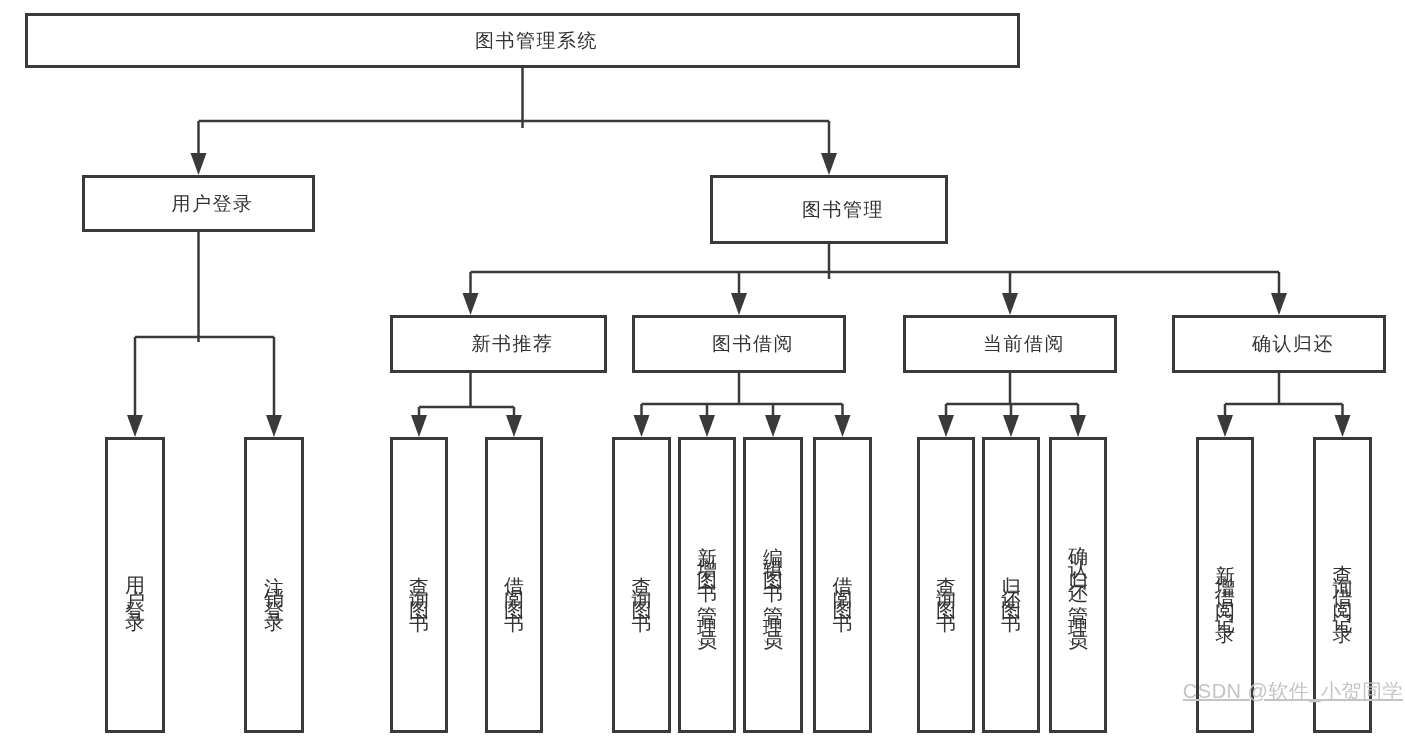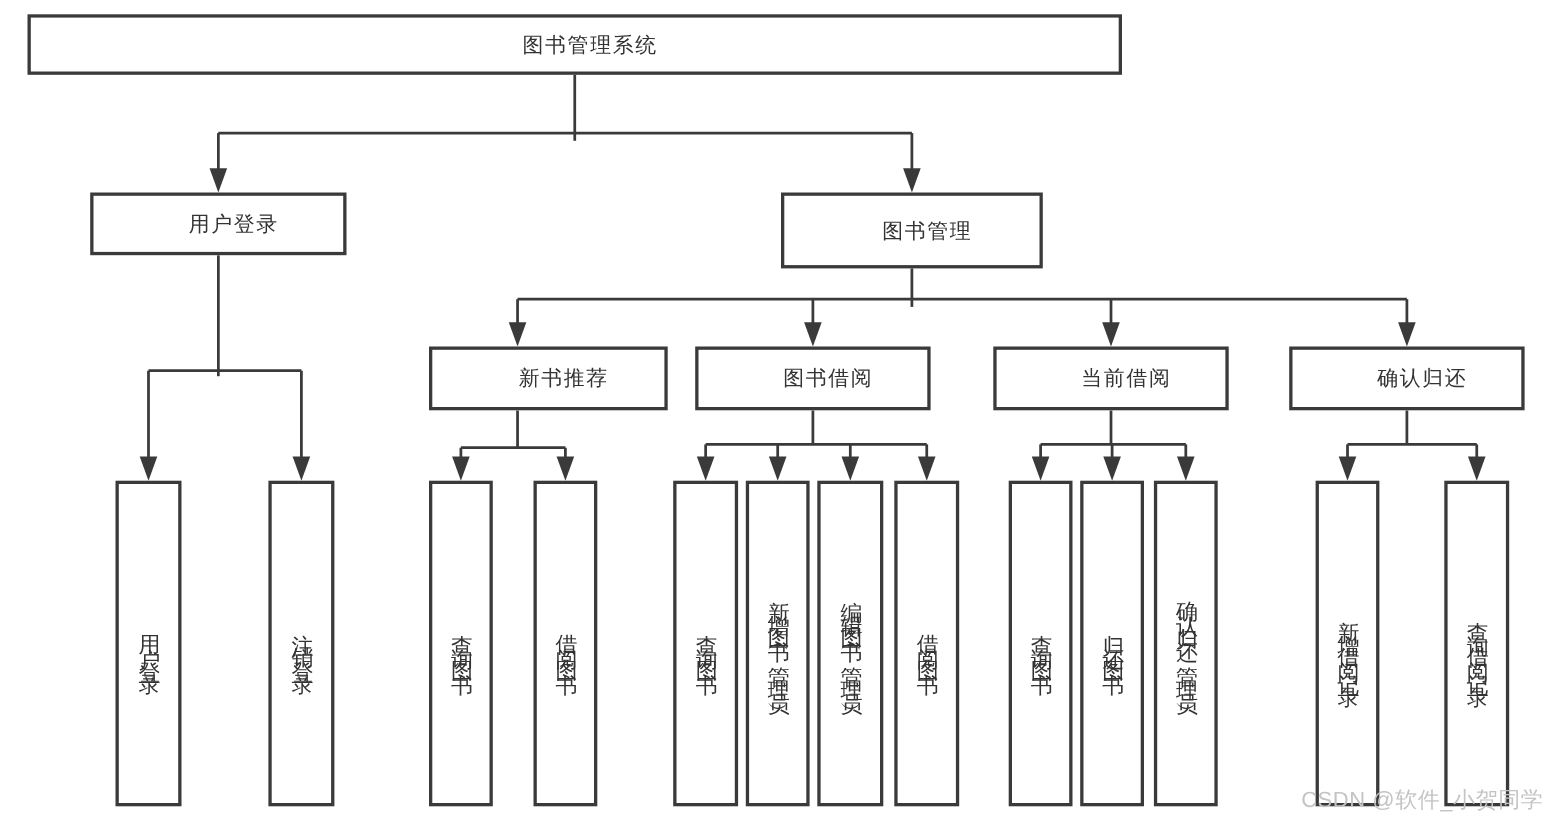--- a/index.html
+++ b/index.html
@@ -17,23 +17,23 @@
     display:flex; align-items:center; justify-content:center;
   }
   .box.h { font-size:19px; letter-spacing:1.5px;padding-left:28px; }
   .leaf { top:437px; height:296px; }
   .vtext {
     writing-mode:vertical-rl;
     font-size:20px; line-height:1.05; letter-spacing:12px;
     white-space:nowrap;
   }
   .watermark {
-    position:absolute; right:2px; top:714px;
+    position:absolute; right:2px; top:678px;
     font-size:20px; letter-spacing:0.5px;
-    color:var(--watermark,#c4c4c4); white-space:nowrap;
+    color:var(--watermark,#c4c4c4); white-space:nowrap;text-decoration:underline;
   }
 </style>
 </head>
 <body>
 
 <div class="canvas">
 
   <svg class="connectors" width="1405" height="747" viewBox="0 0 1405 747">
     <g stroke="#3a3a3a" stroke-width="2.5" fill="none">
 

